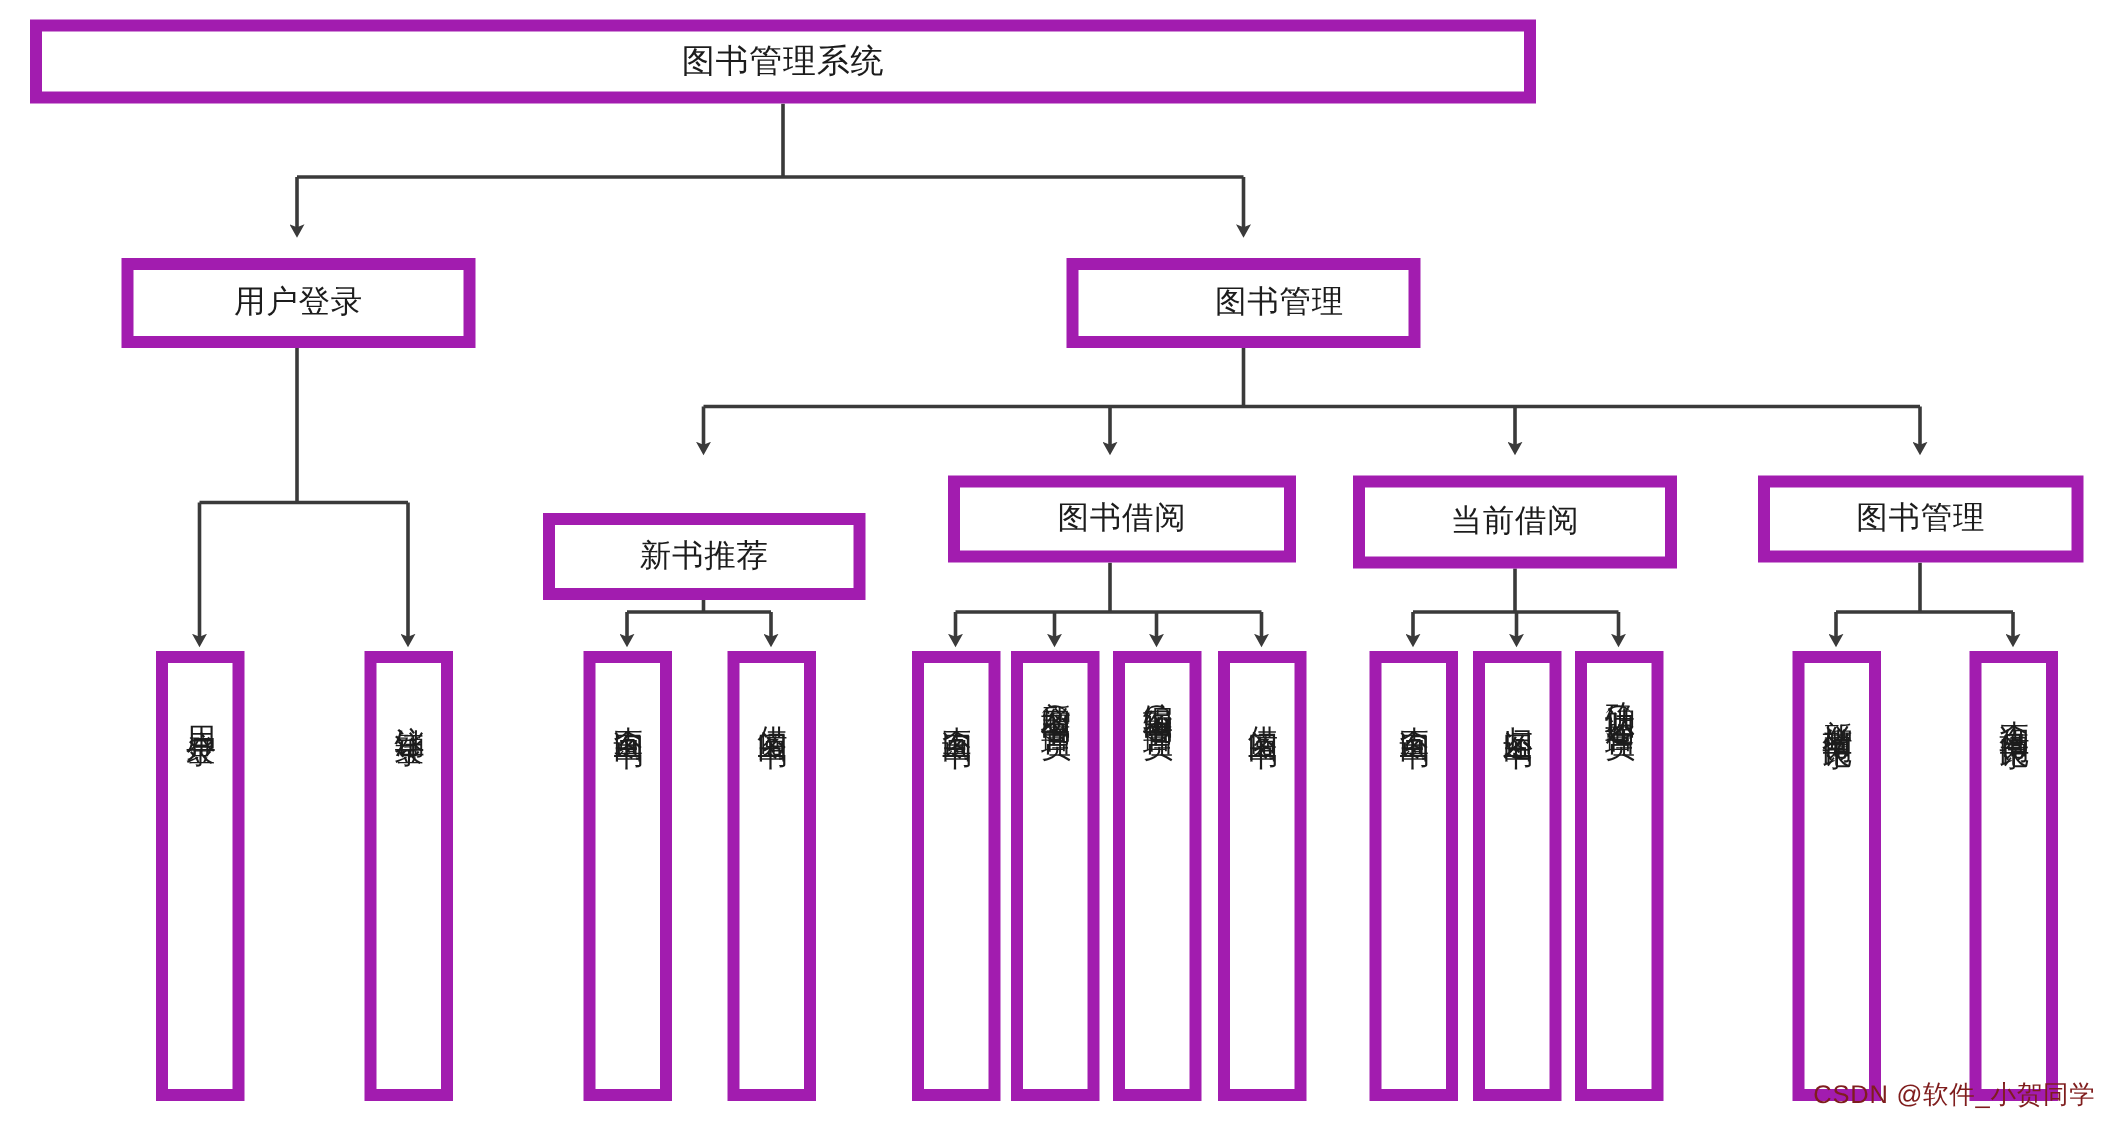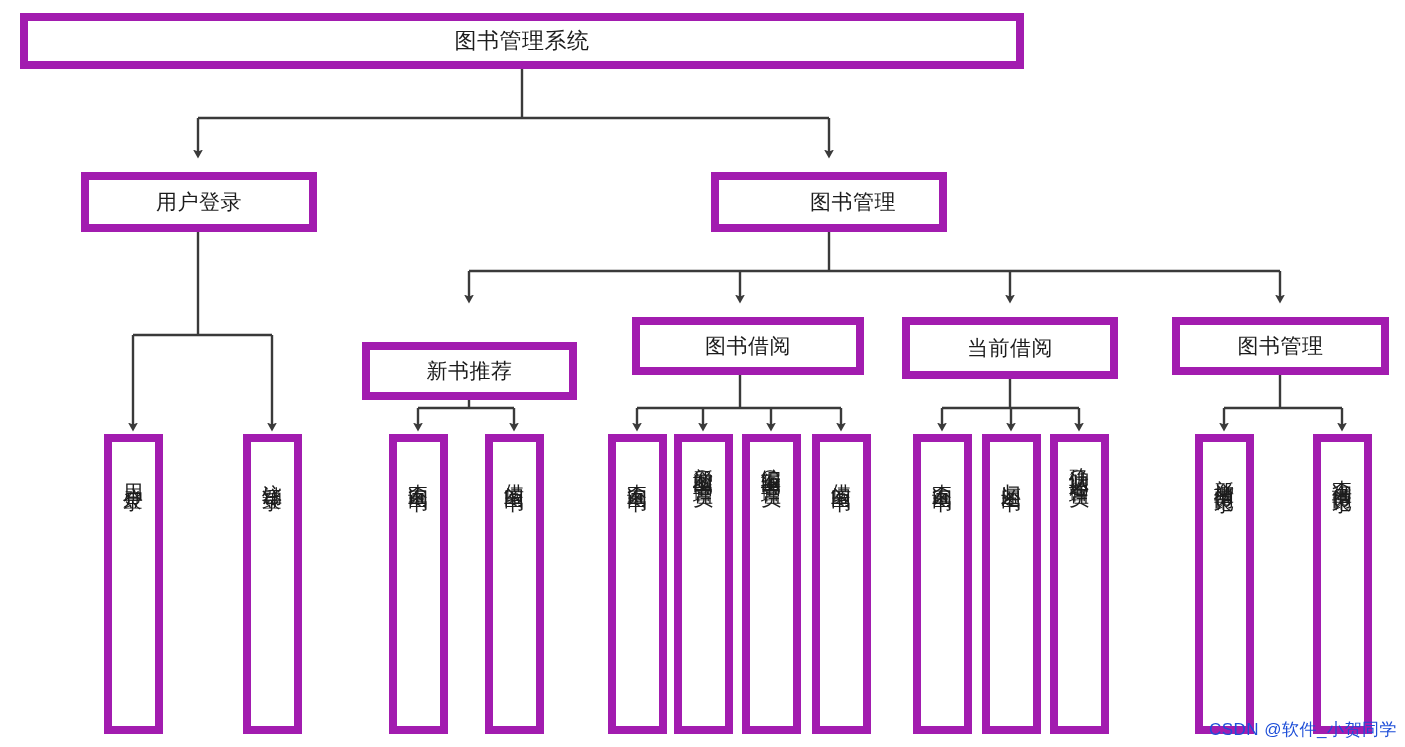--- a/index.html
+++ b/index.html
@@ -53,21 +53,21 @@
   .node.vert > span {
     writing-mode: vertical-rl;
     text-orientation: upright;
     display: block;
   }
   .watermark {
     position: absolute;
     right: 8px;
     bottom: 6px;
     font-size: 17px;
-    color: #1d4ed8;
+    color: #7f1d1d;
     letter-spacing: 0.5px;
     white-space: nowrap;
   }
 </style>
 </head>
 <body>
 
 <div id="canvas">
 
   <svg id="wires" viewBox="0 0 1405 747">

